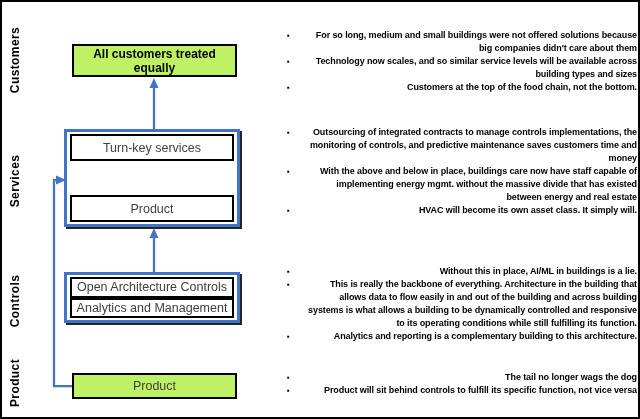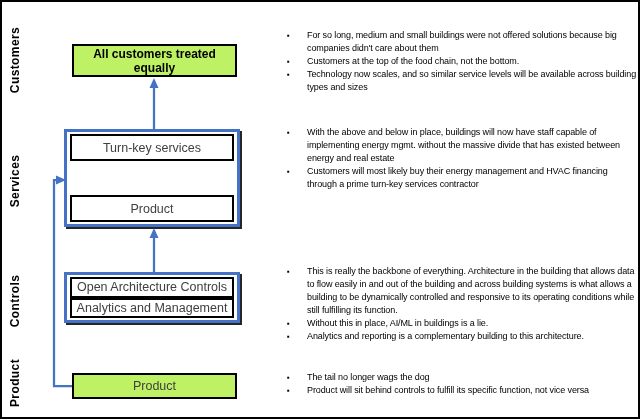--- a/index.html
+++ b/index.html
@@ -70,22 +70,22 @@
   }
 
   
   svg.connectors{position:absolute;left:0;top:0;width:640px;height:419px;pointer-events:none;}
 
   
   ul.bullets{
     position:absolute;
     left:283px;width:352px;
     margin:0;padding:0;list-style:none;
-    font-size:9px;font-weight:normal;color:#000;
-    line-height:13px;letter-spacing:-0.1px;
+    font-size:9px;font-weight:bold;color:#000;
+    line-height:13px;letter-spacing:-0.1px;text-align:right;
   }
   ul.bullets li{position:relative;padding-left:22px;}
   ul.bullets li::before{
     content:"▪";
     position:absolute;left:2px;top:0;
     font-size:8px;
   }
   ul.bullets.s1{top:27px;}
   ul.bullets.s2{top:124px;}
   ul.bullets.s3{top:263px;}
@@ -123,32 +123,33 @@
     </g>
     <g fill="#4472C4" stroke="none">
       <polygon points="152,76 147.5,86 156.5,86"></polygon>
       <polygon points="152,226 147.5,236 156.5,236"></polygon>
       <polygon points="64,178 54,173.5 54,182.5"></polygon>
     </g>
   </svg>
 
   <ul class="bullets s1">
     <li>For so long, medium and small buildings were not offered solutions because big companies didn't care about them</li>
+    <li>Technology now scales, and so similar service levels will be available across building types and sizes</li>
     <li>Customers at the top of the food chain, not the bottom.</li>
-    <li>Technology now scales, and so similar service levels will be available across building types and sizes</li>
   </ul>
 
   <ul class="bullets s2">
-    <li>With the above and below in place, buildings will now have staff capable of implementing energy mgmt. without the massive divide that has existed between energy and real estate</li>
-    <li>Customers will most likely buy their energy management and HVAC financing through a prime turn-key services contractor</li>
+    <li>Outsourcing of integrated contracts to manage controls implementations, the monitoring of controls, and predictive maintenance saves customers time and money</li>
+    <li>With the above and below in place, buildings care now have staff capable of implementing energy mgmt. without the massive divide that has existed between energy and real estate</li>
+    <li>HVAC will become its own asset class. It simply will.</li>
   </ul>
 
   <ul class="bullets s3">
+    <li>Without this in place, AI/ML in buildings is a lie.</li>
     <li>This is really the backbone of everything.  Architecture in the building that allows data to flow easily in and out of the building and across building systems is what allows a building to be dynamically controlled and responsive to its operating conditions while still fulfilling its function.</li>
-    <li>Without this in place, AI/ML in buildings is a lie.</li>
     <li>Analytics and reporting is a complementary building to this architecture.</li>
   </ul>
 
   <ul class="bullets s4">
     <li>The tail no longer wags the dog</li>
     <li>Product will sit behind controls to fulfill its specific function, not vice versa</li>
   </ul>
 
 </div>
 

